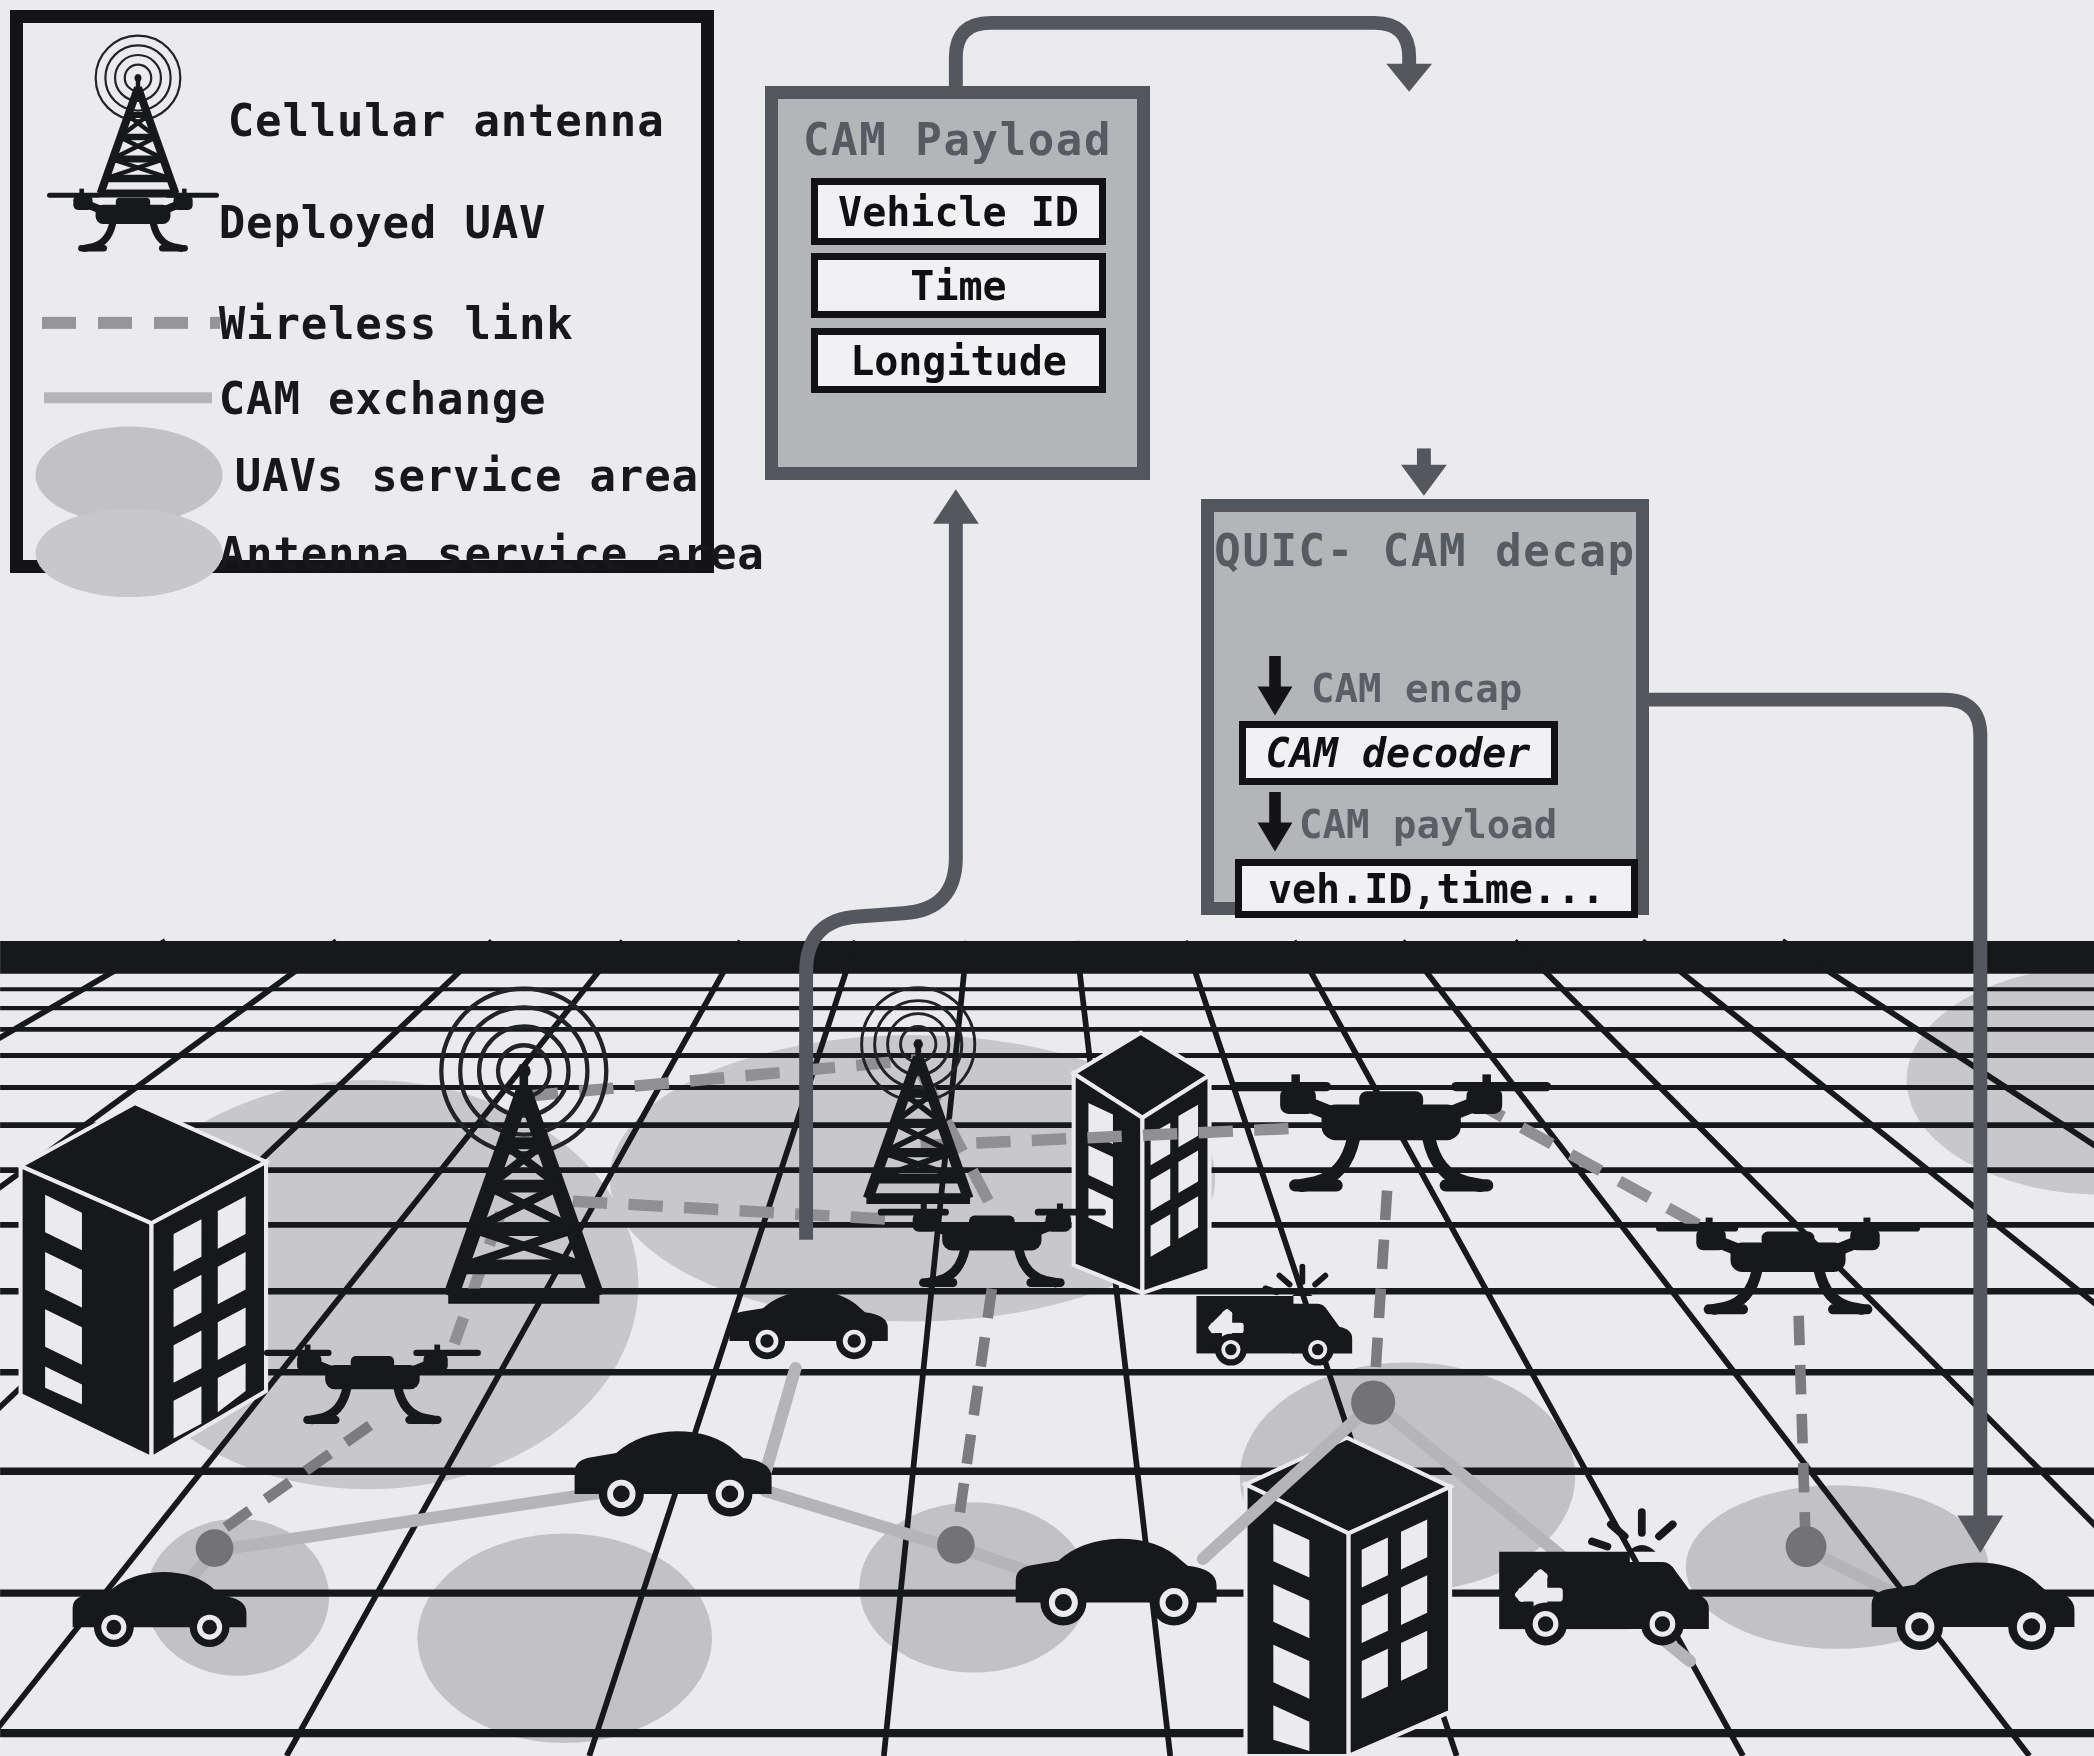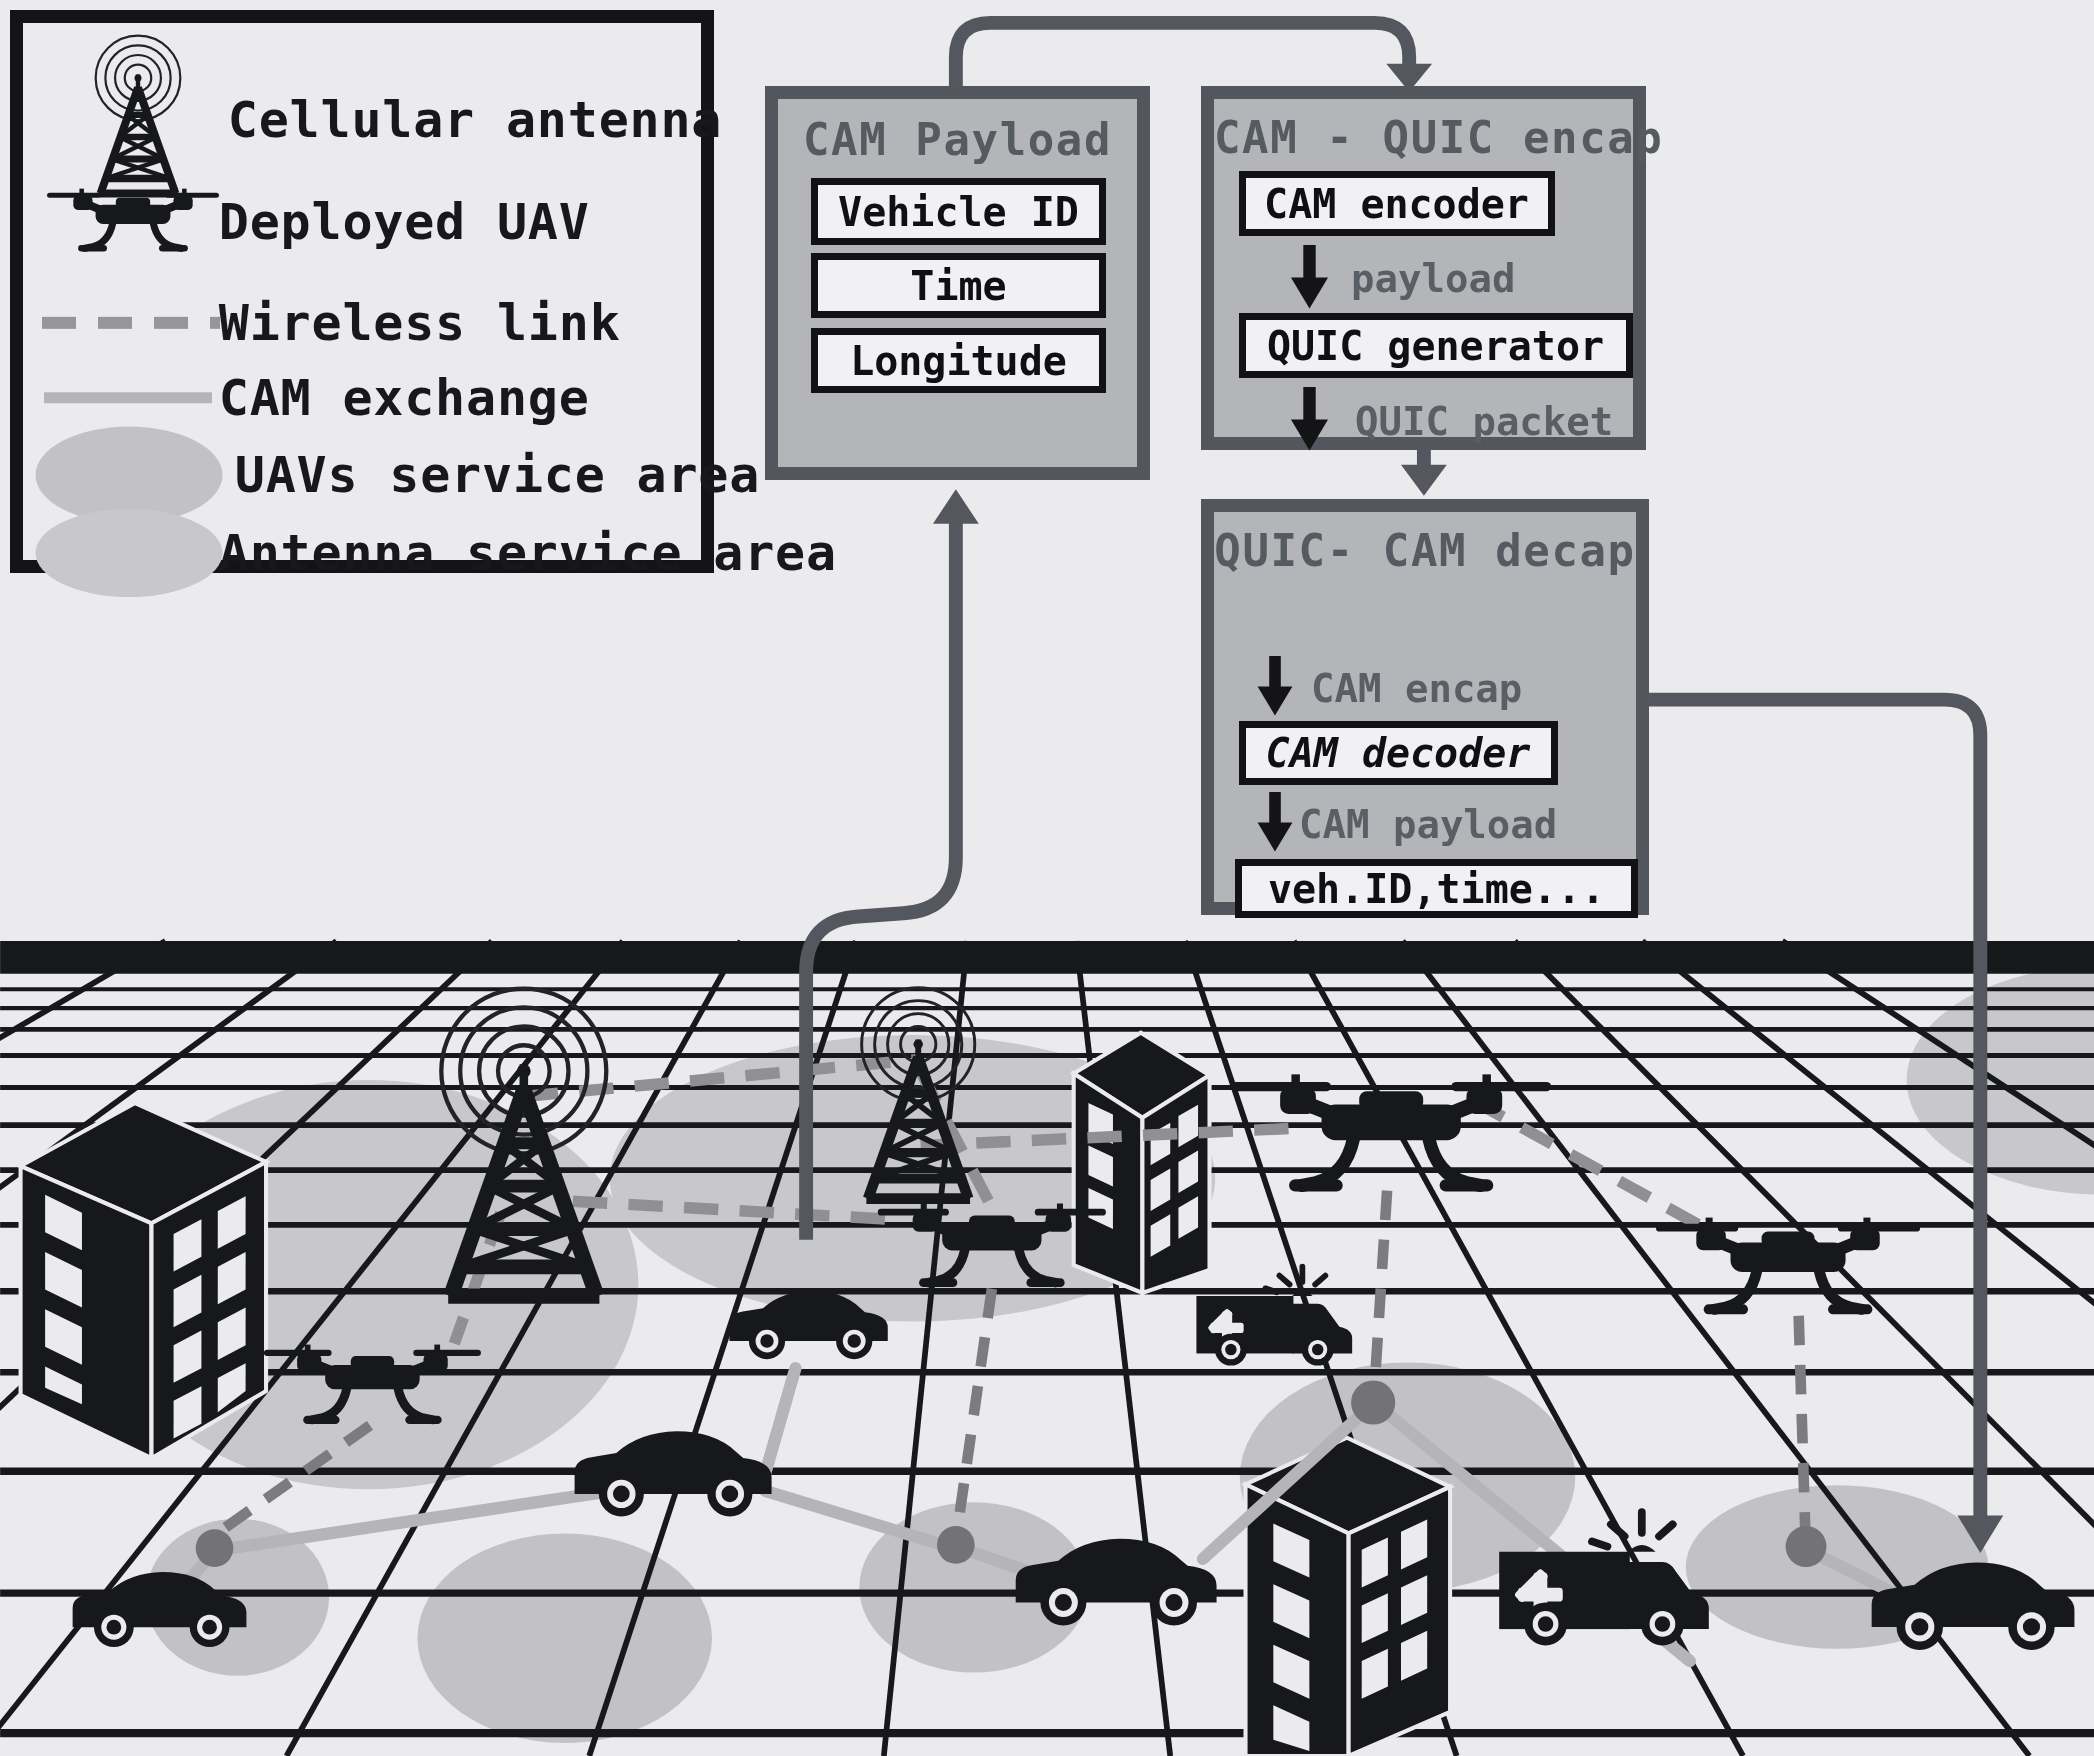--- a/index.html
+++ b/index.html
@@ -3,21 +3,21 @@
 <meta charset="utf-8">
 <style>
   html,body{margin:0;padding:0;background:#ebebee;}
   #stage{position:relative;width:2095px;height:1756px;background:#ebebee;overflow:hidden;
          font-family:"DejaVu Sans Mono","Liberation Mono",monospace;}
   #scene-svg{position:absolute;left:0;top:0;width:2095px;height:1756px;}
   
   #legend{position:absolute;left:9.8px;top:9.8px;width:704px;height:563px;
           border:13px solid #141416;background:#ebebee;box-sizing:border-box;}
   .lg-row{position:absolute;left:0;width:100%;height:0;}
-  .lg-label{position:absolute;font-size:50px;font-weight:600;color:#18181a;white-space:nowrap;
+  .lg-label{position:absolute;font-size:44px;font-weight:600;color:#18181a;white-space:nowrap;
             transform:translateY(-50%);letter-spacing:0.8px;}
   .lg-icon{position:absolute;transform:translate(-50%,-50%);}
   .dash-sample{width:178px;height:12.3px;
      background:repeating-linear-gradient(90deg,#95959a 0 34px,transparent 34px 56px);}
   .solid-sample{width:168px;height:11.5px;background:#b5b5b9;}
   .ell{border-radius:50%;}
   .ell-uav{width:187px;height:97px;background:#c2c2c6;}
   .ell-ant{width:187px;height:88px;background:#c8c8cc;}
   
   .panel{position:absolute;background:#b3b5b8;border:13px solid #53575d;box-sizing:border-box;}
@@ -313,35 +313,20 @@
   </div>
 </div>
 
 <div class="panel" id="panel-payload">
   <div class="panel-title" style="top:14.7px;">CAM Payload</div>
   <div class="field" style="left:33px;top:79px;width:295px;height:67px;">Vehicle ID</div>
   <div class="field" style="left:33px;top:154px;width:295px;height:65px;">Time</div>
   <div class="field" style="left:33px;top:229px;width:295px;height:65px;">Longitude</div>
 </div>
 
-<div class="panel" id="panel-encap">
-  <div class="panel-title" style="top:13px;">CAM - QUIC encap</div>
-  <div class="field" style="left:24.5px;top:72px;width:316px;height:65px;">CAM encoder</div>
-  <svg class="darr" style="left:72px;top:146px;" width="47" height="65" viewBox="0 0 60 84">
-    <rect x="22" y="0" width="16" height="46" fill="#141416"></rect>
-        <polygon points="6,42 54,42 30,82" fill="#141416"></polygon>
-  </svg>
-  <div class="arr-label" style="left:137px;top:157px;">payload</div>
-  <div class="field" style="left:24.5px;top:214px;width:394px;height:65px;">QUIC generator</div>
-  <svg class="darr" style="left:72px;top:288px;" width="47" height="65" viewBox="0 0 60 84">
-    <rect x="22" y="0" width="16" height="46" fill="#141416"></rect>
-        <polygon points="6,42 54,42 30,82" fill="#141416"></polygon>
-  </svg>
-  <div class="arr-label" style="left:141px;top:300px;">QUIC packet</div>
-</div>
 
 <div class="panel" id="panel-decap">
   <div class="panel-title" style="top:13px;">QUIC- CAM decap</div>
   <svg class="darr" style="left:39px;top:144px;" width="44" height="61" viewBox="0 0 60 84">
     <rect x="22" y="0" width="16" height="46" fill="#141416"></rect>
         <polygon points="6,42 54,42 30,82" fill="#141416"></polygon>
   </svg>
   <div class="arr-label" style="left:97px;top:154px;">CAM encap</div>
   <div class="field" style="left:24.5px;top:209px;width:319px;height:64px;font-style:italic;">CAM decoder</div>
   <svg class="darr" style="left:39px;top:280px;" width="44" height="61" viewBox="0 0 60 84">

